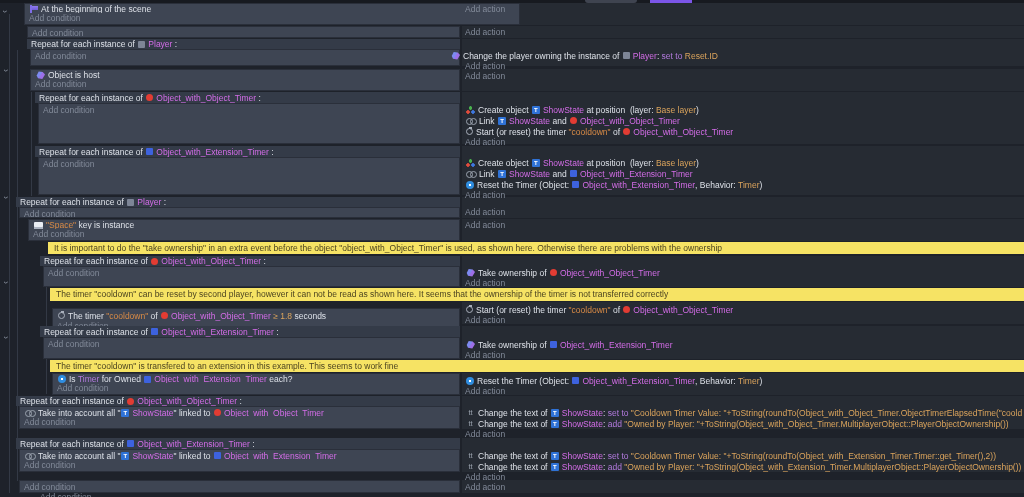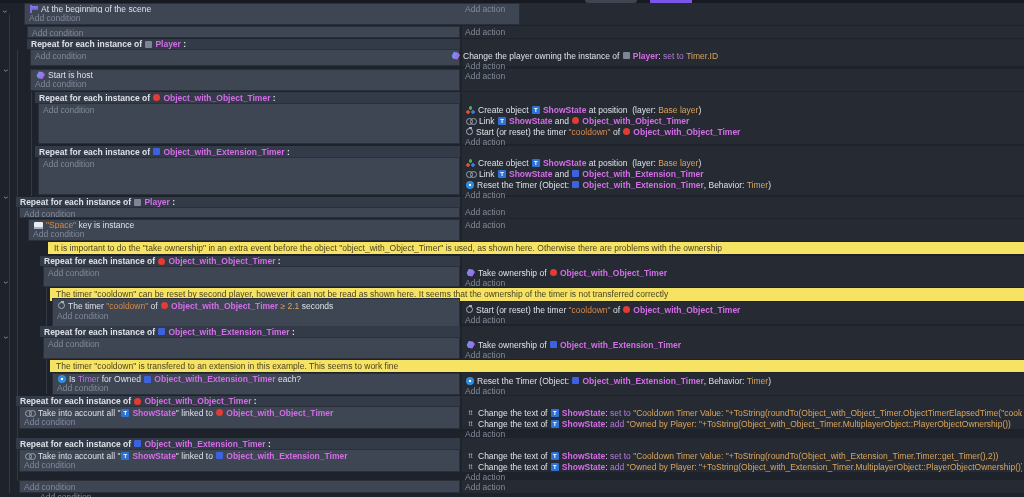--- a/index.html
+++ b/index.html
@@ -4,28 +4,28 @@
 <style>
 *{margin:0;padding:0;box-sizing:border-box}
 html,body{background:#14161b}
 .sheet{position:relative;width:1024px;height:497px;background:#1e222a;overflow:hidden;
   font-family:"Liberation Sans",sans-serif;font-size:8.5px;color:#dde1e8}
 .abs{position:absolute}
 .band{position:absolute;background:#262b33}
 .cbox{position:absolute;background:#3e4553;border:1px solid #2a2f3a;padding:1px 0 0 4px;
   display:flex;flex-direction:column;overflow:hidden}
 .hdr{position:absolute;background:#343b48;padding-left:4px;display:flex;align-items:center;overflow:hidden}
-.hdr .sg-w{font-weight:700}
+.hdr .sg-w{font-weight:400}
 .cline,.aline{display:flex;align-items:center;height:11px;overflow:hidden;white-space:nowrap}
 .aline{position:absolute;width:557px}
 .cline span,.aline span{white-space:pre}
 .dim{color:#828a99;height:11px;line-height:11px}
 .dim.abs{position:absolute}
 .sg-w{color:#dde1e8}
-.sg-obj{color:#d46de8;font-weight:700}
+.sg-obj{color:#d46de8;font-weight:400}
 .sg-str{color:#d98b46}
 .sg-num{color:#dba45c}
 .sg-kw{color:#b27add}
 .cmt{position:absolute;background:#f6e364;color:#4c4420;padding:2px 0 0 6px;line-height:9px;
   overflow:hidden;white-space:nowrap;font-size:8.5px}
 .vline{position:absolute;width:1px;background:#333945}
 .chev{position:absolute;color:#9aa3b2;font-size:9px;line-height:8px;width:8px;height:8px;
   transform:rotate(90deg)}
 .chev::after{content:"\203A"}
 .icon{display:inline-block;flex:none;margin:0 3px 0 1px;position:relative}
@@ -111,21 +111,21 @@
         <span class="sg-w"> :</span>
       </div>
   </div>
   <div class="cbox" style="left:30px;top:49px;width:430px;height:17px">
     <div class="dim">Add condition</div>
   </div>
 
   <div class="cbox" style="left:30px;top:69px;width:430px;height:22px">
     <div class="cline">
         <span class="icon ic-multiplayer"></span>
-        <span class="sg-w">Start is host</span>
+        <span class="sg-w">Object is host</span>
       </div>
     <div class="dim">Add condition</div>
   </div>
 
   <div class="hdr" style="left:35px;top:92px;width:425px;height:11px">
     <div class="cline">
         <span class="sg-w">Repeat for each instance of </span>
         <span class="icon ic-red-dot"></span>
         <span class="sg-obj">Object_with_Object_Timer</span>
         <span class="sg-w"> :</span>
@@ -177,29 +177,29 @@
         <span class="sg-obj">Object_with_Object_Timer</span>
         <span class="sg-w"> :</span>
       </div>
   </div>
   <div class="cbox" style="left:43px;top:266px;width:417px;height:21px">
     <div class="dim">Add condition</div>
   </div>
 
   <div class="cmt" style="left:50px;top:288px;width:974px;height:13px">The timer "cooldown" can be reset by second player, however it can not be read as shown here. It seems that the ownership of the timer is not transferred correctly</div>
 
-  <div class="cbox" style="left:52px;top:298px;width:408px;height:34px">
+  <div class="cbox" style="left:52px;top:308px;width:408px;height:34px">
     <div class="cline">
         <span class="icon ic-timer"></span>
         <span class="sg-w">The timer </span>
         <span class="sg-str">"cooldown"</span>
         <span class="sg-w"> of </span>
         <span class="icon ic-red-dot"></span>
         <span class="sg-obj">Object_with_Object_Timer</span>
-        <span class="sg-num"> ≥ 2.1</span>
+        <span class="sg-num"> ≥ 1.8</span>
         <span class="sg-w"> seconds</span>
       </div>
     <div class="dim">Add condition</div>
   </div>
 
   <div class="hdr" style="left:40px;top:326px;width:420px;height:11px">
     <div class="cline">
         <span class="sg-w">Repeat for each instance of </span>
         <span class="icon ic-blue-square"></span>
         <span class="sg-obj">Object_with_Extension_Timer</span>
@@ -276,21 +276,21 @@
   <div class="dim abs" style="left:465px;top:27px">Add action</div>
 
   <div class="aline" style="left:450px;top:50px">
       <span class="icon ic-multiplayer"></span>
       <span class="sg-w">Change the player owning the instance of </span>
       <span class="icon ic-player"></span>
       <span class="sg-obj">Player</span>
       <span class="sg-w">: </span>
       <span class="sg-kw">set to</span>
       <span class="sg-w"> </span>
-      <span class="sg-num">Timer.ID</span>
+      <span class="sg-num">Reset.ID</span>
     </div>
   <div class="dim abs" style="left:465px;top:61px">Add action</div>
   <div class="dim abs" style="left:465px;top:71px">Add action</div>
 
   <div class="aline" style="left:465px;top:104px">
       <span class="icon ic-create"></span>
       <span class="sg-w">Create object </span>
       <span class="icon ic-showstate"></span>
       <span class="sg-obj">ShowState</span>
       <span class="sg-w"> at position </span>

